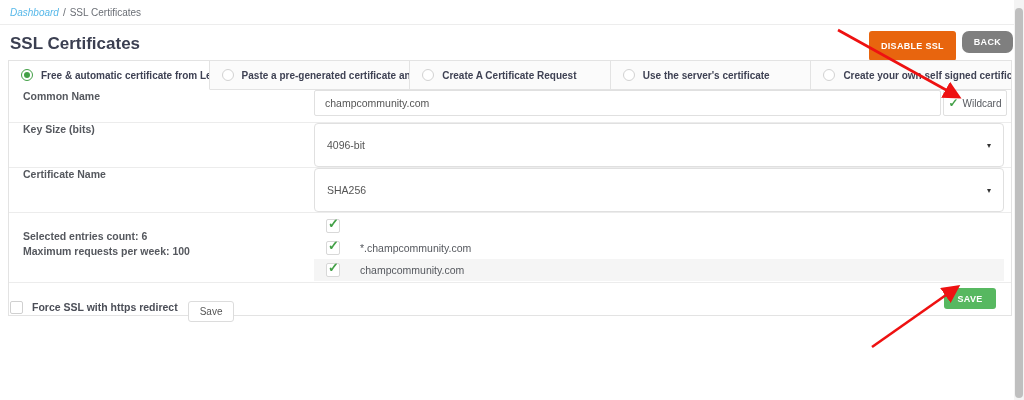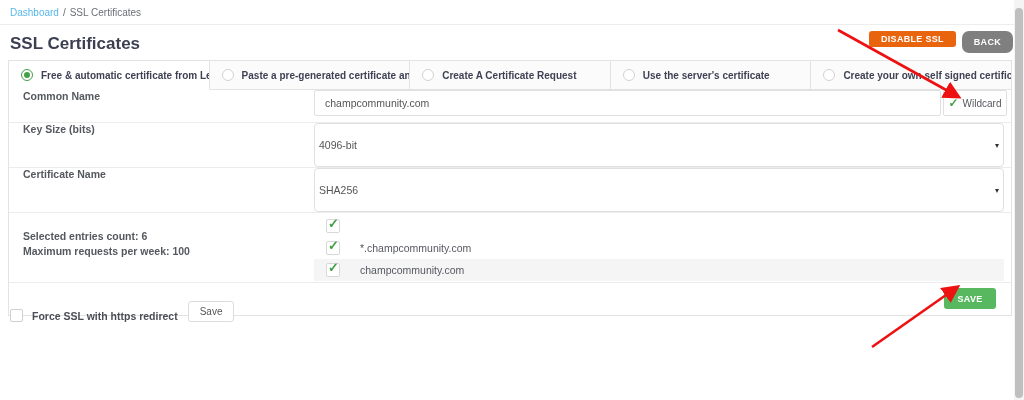--- a/index.html
+++ b/index.html
@@ -12,37 +12,37 @@
     color: #4b4e57;
   }
 
   
   .breadcrumb-bar {
     position: absolute; top: 0; left: 0; right: 10px; height: 25px;
     border-bottom: 1px solid #ededed;
     display: flex; align-items: center; padding-left: 10px;
     font-size: 10px;
   }
-  .crumb-link { color: #56b8e9; cursor: pointer; }
+  .crumb-link { color: #56b8e9; cursor: pointer; font-style: italic; }
   .crumb-sep { color: #6b6f76; margin: 0 4px; }
   .crumb-current { color: #6b6f76; }
 
   
   .page-title {
     position: absolute; top: 34px; left: 10px;
     font-size: 17px; font-weight: bold; color: #3b3f51;
   }
   .header-buttons {
     position: absolute; top: 31px; right: 11px;
     display: flex; gap: 6px;
   }
   .btn-disable {
     background: #e8650e; color: #fff; border: none; border-radius: 3px;
     font-size: 9px; font-weight: bold; letter-spacing: .3px;
-    padding: 0 12px; height: 16px; cursor: pointer;
+    padding: 0 12px; height: 30px; cursor: pointer;
     font-family: "Liberation Sans", sans-serif;
   }
   .btn-back {
     background: #7f7f7f; color: #fff; border: none; border-radius: 7px;
     font-size: 9px; font-weight: bold; letter-spacing: .3px;
     padding: 0 12px; height: 22px; cursor: pointer;
     font-family: "Liberation Sans", sans-serif;
   }
 
   
@@ -89,21 +89,21 @@
   }
   .wildcard-box {
     margin-left: auto; margin-right: 4px;
     width: 64px; height: 26px; border: 1px solid #e0e0e0; border-radius: 2px;
     display: flex; align-items: center; justify-content: center; gap: 4px;
     font-size: 10px; color: #55585e; cursor: pointer; background: #fff;
   }
   .select-box {
     flex: 1; height: 44px; margin-right: 7px;
     border: 1px solid #e0e0e0; border-radius: 4px; background: #fff;
-    display: flex; align-items: center; padding: 0 4px;
+    display: flex; align-items: center; padding: 0 12px;
     font-size: 10.5px; color: #555; cursor: pointer;
   }
   .caret { margin-left: auto; font-size: 8px; color: #333; }
 
   
   .entries-row { align-items: flex-start; padding-top: 2px; min-height: 70px; }
   .entries-summary { padding-top: 14px; line-height: 15px; }
   .entries-list { width: 690px; }
   .entry-line {
     display: flex; align-items: center; height: 22px;
@@ -127,21 +127,21 @@
     position: absolute; right: 15px; top: 5px;
     background: #57b860; color: #fff; border: none; border-radius: 3px;
     width: 52px; height: 21px; font-size: 9px; font-weight: bold;
     letter-spacing: .3px; cursor: pointer;
     font-family: "Liberation Sans", sans-serif;
   }
 
   
   .force-ssl-row {
     position: absolute; top: 301px; left: 10px;
-    display: flex; align-items: flex-end;
+    display: flex; align-items: flex-start;
   }
   .footer-checkbox {
     width: 13px; height: 13px; border: 1px solid #d0d0d0; border-radius: 2px;
     background: #fff; cursor: pointer; flex: none;
   }
   .force-ssl-label {
     font-size: 10.5px; font-weight: bold; color: #4b4e57;
     margin-left: 9px; margin-right: 10px;
   }
   .btn-save-small {

